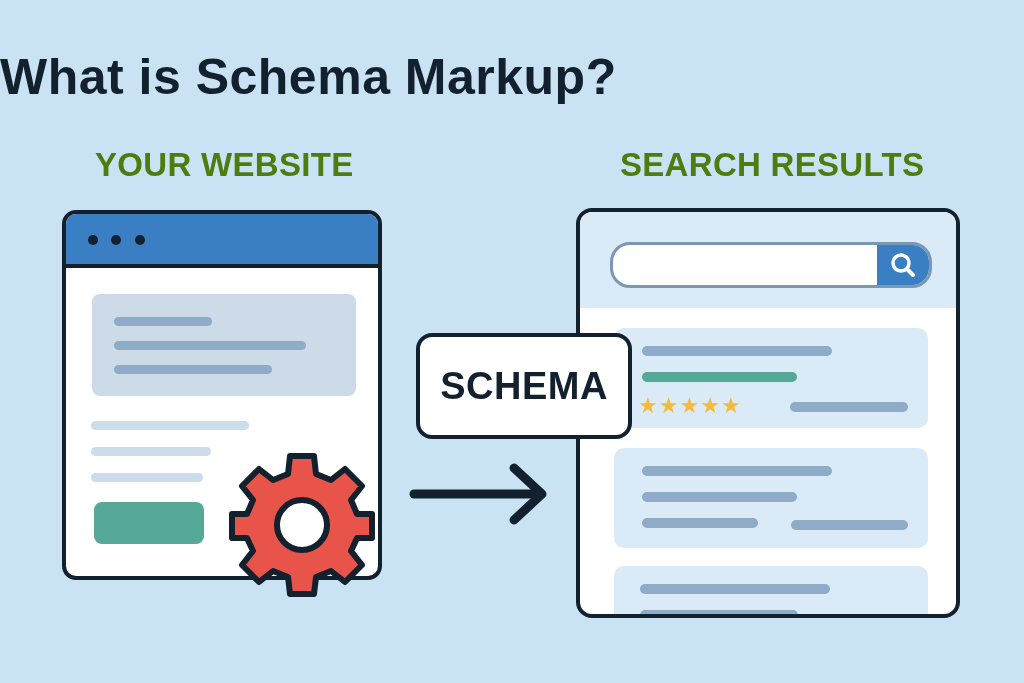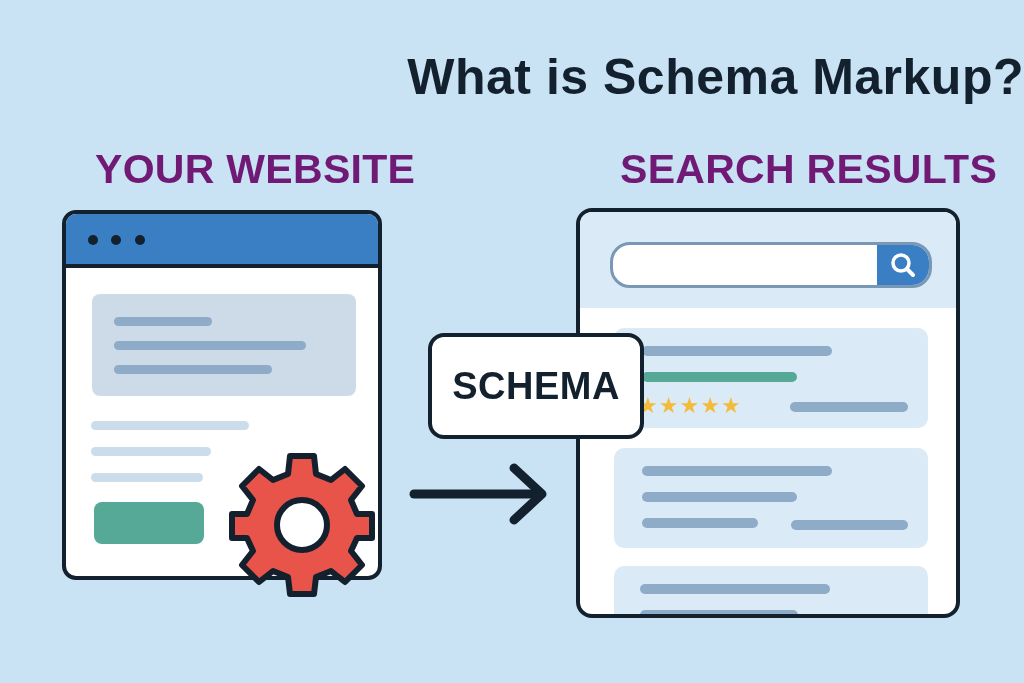--- a/index.html
+++ b/index.html
@@ -5,26 +5,26 @@
   html, body { margin: 0; padding: 0; }
   body {
     width: 1024px; height: 683px; overflow: hidden;
     background: #c9e2f4;
     font-family: "Liberation Sans", "DejaVu Sans", sans-serif;
     position: relative;
     color: #12202e;
   }
   .abs { position: absolute; }
   .title {
-    left: 0; top: 48px; width: 1024px; text-align: right;
+    left: 0; top: 48px; width: 1024px; text-align: left;
     font-size: 50px; font-weight: bold; letter-spacing: 0.5px;
     color: #13212f;
   }
   .subhead {
-    top: 146px; font-size: 41px; font-weight: bold; color: #701a75;
+    top: 146px; font-size: 33px; font-weight: bold; color: #4d7c0f;
     letter-spacing: 0.3px;
   }
   .subhead.left { left: 95px; }
   .subhead.right { left: 620px; }
 
   
   .site {
     left: 62px; top: 210px; width: 312px; height: 362px;
     border: 4px solid #13212f; border-radius: 14px;
     background: #ffffff; overflow: hidden;
@@ -71,21 +71,21 @@
   .result-card {
     left: 34px; width: 314px; background: #dbeaf7; border-radius: 10px;
   }
   .stars { left: 60px; top: 75px; color: #f4bb3a; font-size: 22px; letter-spacing: 1px; line-height: 22px; }
 
   
   .schema {
     left: 416px; top: 333px; width: 208px; height: 98px;
     border: 4px solid #13212f; border-radius: 16px; background: #ffffff;
     display: flex; align-items: center; justify-content: center;
-    font-size: 38px; font-weight: bold; color: #13212f; letter-spacing: 0.5px; margin-left: 12px;
+    font-size: 38px; font-weight: bold; color: #13212f; letter-spacing: 0.5px;
   }
 
   .arrow { left: 408px; top: 462px; width: 142px; height: 64px; }
 </style>
 </head>
 <body>
 
 <div class="abs title">What is Schema Markup?</div>
 
 <div class="abs subhead left">YOUR WEBSITE</div>

